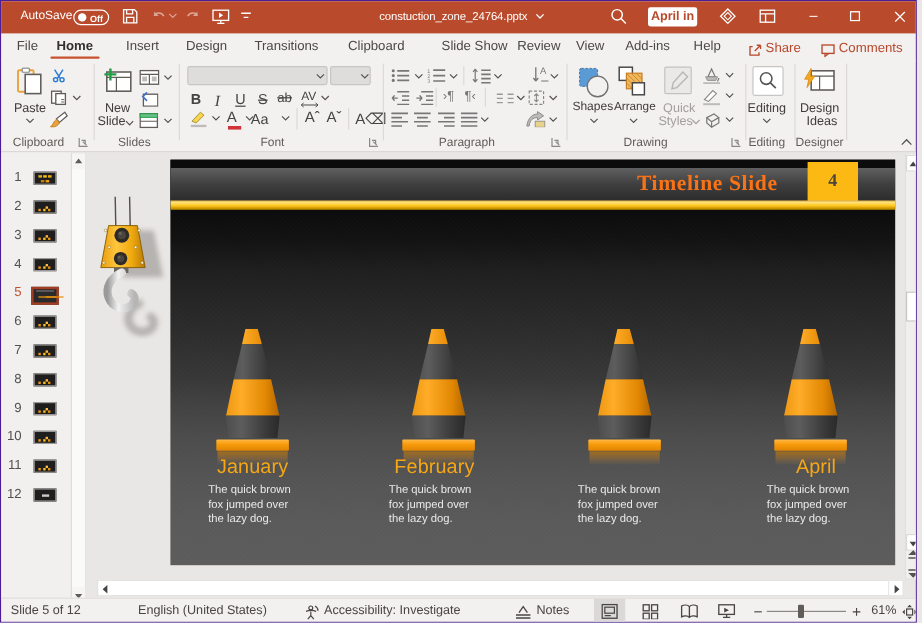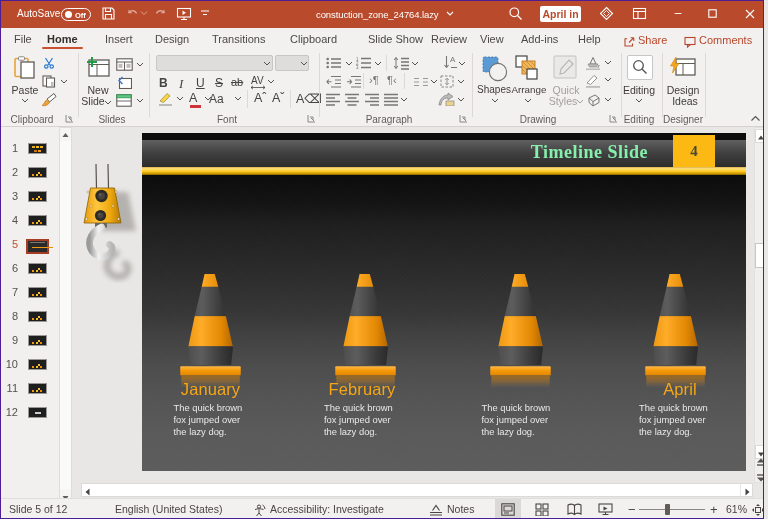--- a/index.html
+++ b/index.html
@@ -41,21 +41,21 @@
   #panel { position:absolute; left:0; top:0; width:58px; height:371px; background:#F1F0EF; }
   .snum { position:absolute; left:0; width:17px; text-align:right; font-size:11px; color:#54514e; }
   .sthumb { position:absolute; left:27px; width:19px; height:11px; background:#1e1e1e; border:1px solid #9a9794; }
   #vsb1 { position:absolute; left:58px; top:0; width:13px; height:371px; background:#FAFAF9; border:1px solid #DFDDDB; }
   .sbbtn { position:absolute; background:#F6F5F4; }
 
   
   #slide { position:absolute; left:141px; top:6px; width:604px; height:338px; background:repeating-linear-gradient(45deg, rgba(255,255,255,0.009) 0 1px, transparent 1px 3px), repeating-linear-gradient(-45deg, rgba(0,0,0,0.016) 0 1px, transparent 1px 3px), linear-gradient(#0a0a0a 0%, #0b0b0b 11.8%, #131313 20%, #1f1f1f 27.5%, #2f2f2f 45%, #383838 54%, #424242 60%, #4d4d4d 69%, #555555 79%, #5a5a5a 88%, #5d5d5d 100%); overflow:hidden; }
   #shead { position:absolute; left:0; top:0; width:604px; height:34px; background:#0c0c0c; }
   #sbar { position:absolute; left:0; top:7px; width:604px; height:27px; background:linear-gradient(#606060, #3f3f3f 50%, #2c2c2c); }
-  #stitle { position:absolute; right:98px; top:9px; font-family:"Liberation Serif", serif; font-weight:bold; font-size:18px; color:#86efac; letter-spacing:0.5px; }
+  #stitle { position:absolute; right:98px; top:9px; font-family:"Liberation Serif", serif; font-weight:bold; font-size:18px; color:#f97316; letter-spacing:0.5px; }
   #snumbox { position:absolute; left:531px; top:2px; width:42px; height:33px; background:#FCB813; }
   #snumbox span { display:block; text-align:center; font-size:15px; font-weight:bold; color:#4a4637; margin-top:8px; font-family:"Liberation Serif", serif;}
   #yline { position:absolute; left:0; top:34px; width:604px; height:7.5px; background:linear-gradient(#D8B04C, #FFE07A 22%, #FFC81F 55%, #C89200 85%, #7a6000 100%); }
 
   .month { position:absolute; top:247px; font-size:16.5px; letter-spacing:0.1px; color:#F7A713; text-align:center; width:140px; }
   .body-txt { position:absolute; top:269px; font-size:9.4px; line-height:11.9px; color:#E9E9E9; text-align:left; }
   .conewrap { position:absolute; top:139px; width:70px; height:116px; }
 
   
   #vsb2 { position:absolute; left:753px; top:0px; width:13px; height:356px; background:#F0EFEE; border:1px solid #E2E0DE; }
@@ -91,21 +91,21 @@
         <path d="M11.5 2.5v3.8H7.7z" fill="#fff"></path>
       </svg>
     <svg class="tb-ico" style="left:176px;top:6px;width:16px;height:16px" viewBox="0 0 16 16">
         <rect x="1.5" y="2.5" width="13" height="8.5" fill="none" stroke="#fff" stroke-width="1.1"></rect>
         <path d="M6.5 4.5l3.5 2.2-3.5 2.2z" fill="#fff"></path>
         <path d="M8 11v2.5M5 13.5h6" stroke="#fff" stroke-width="1.1" fill="none"></path>
       </svg>
     <svg class="tb-ico" style="left:200px;top:10px;width:10px;height:8px" viewBox="0 0 10 8">
         <path d="M1 1h8M3 4.5h4" stroke="#fff" stroke-width="1.2"></path>
       </svg>
-    <div class="t" style="left:316px;top:8.5px;font-size:9.5px;letter-spacing:-0.1px">constuction_zone_24764.lazy</div>
+    <div class="t" style="left:316px;top:8.5px;font-size:9.5px;letter-spacing:-0.1px">constuction_zone_24764.pptx</div>
     <svg class="tb-ico" style="left:446px;top:11px;width:8px;height:6px" viewBox="0 0 8 6">
         <path d="M1 1l3 3 3-3" fill="none" stroke="#fff" stroke-width="1.1"></path>
       </svg>
     <svg class="tb-ico" style="left:508px;top:6px;width:15px;height:15px" viewBox="0 0 15 15">
         <circle cx="6.3" cy="6.3" r="4.3" fill="none" stroke="#fff" stroke-width="1.2"></circle>
         <path d="M9.5 9.5L13.5 13.5" stroke="#fff" stroke-width="1.2"></path>
       </svg>
     <div id="signin">April in</div>
     <svg class="tb-ico" style="left:599px;top:6px;width:15px;height:15px" viewBox="0 0 15 15">
         <path d="M7.5 1.5L13.5 7.5 7.5 13.5 1.5 7.5z" fill="none" stroke="#fff" stroke-width="1.1"></path>

